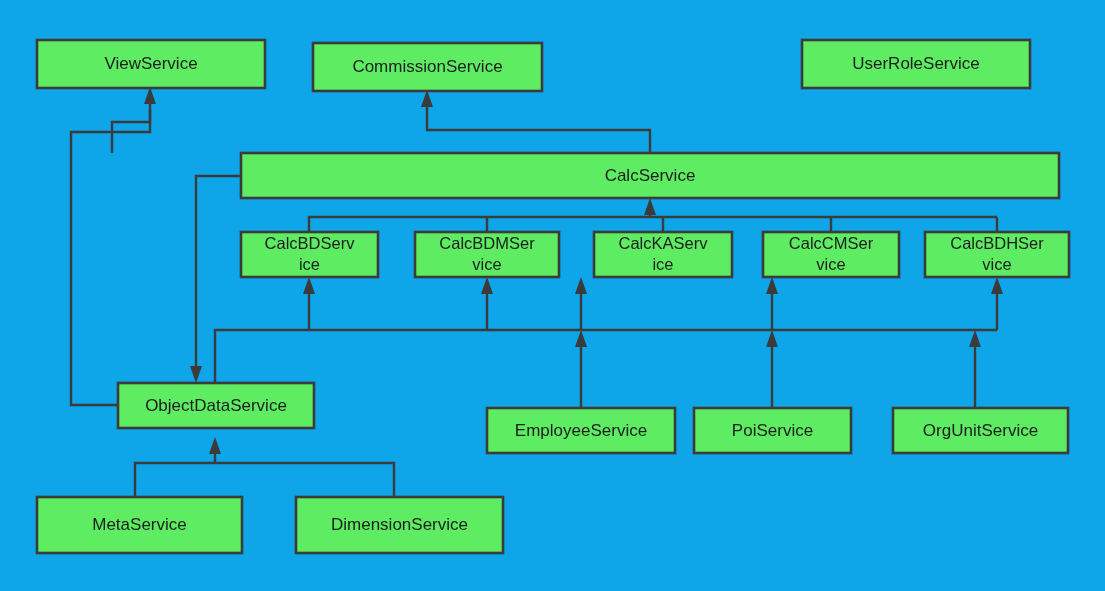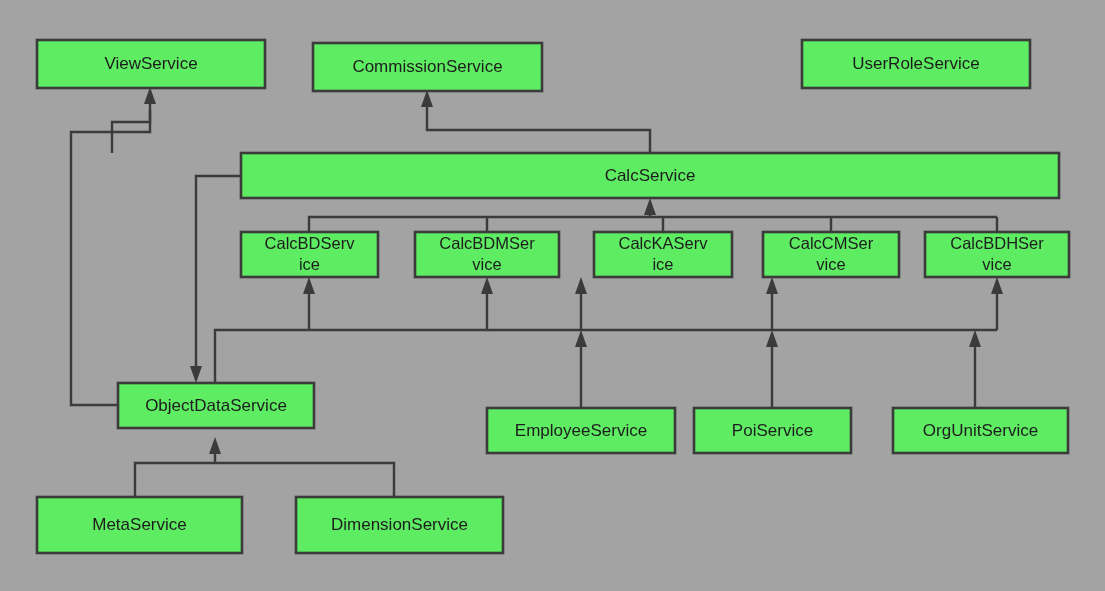--- a/index.html
+++ b/index.html
@@ -10,21 +10,21 @@
   body {
     width: 1105px;
     height: 591px;
     font-family: "Liberation Sans", sans-serif;
     overflow: hidden;
   }
   #diagram-root {
     position: relative;
     width: 1105px;
     height: 591px;
-    background: #a3a3a3;
+    background: #0ea5e9;
   }
   svg.diagram {
     display: block;
     width: 1105px;
     height: 591px;
   }
   .edge-line {
     stroke: #3b3b3b;
     stroke-width: 2.4;
     fill: none;

